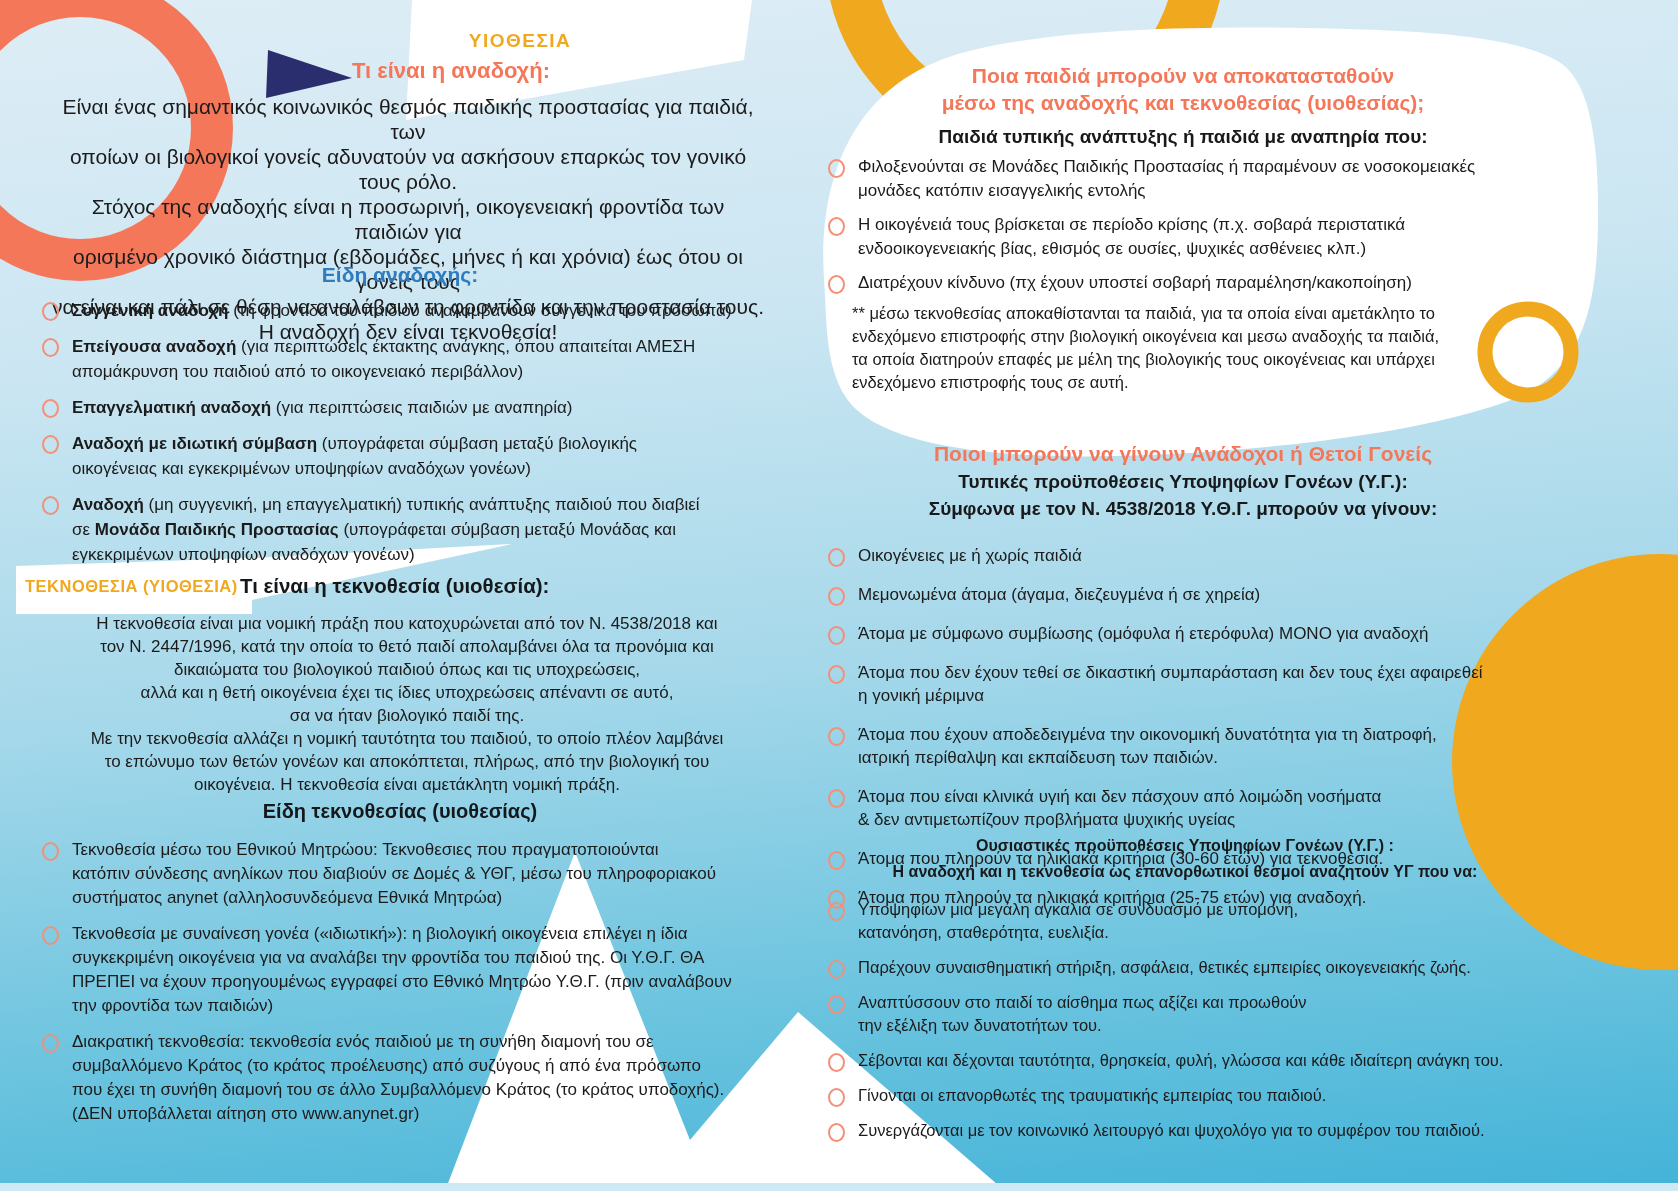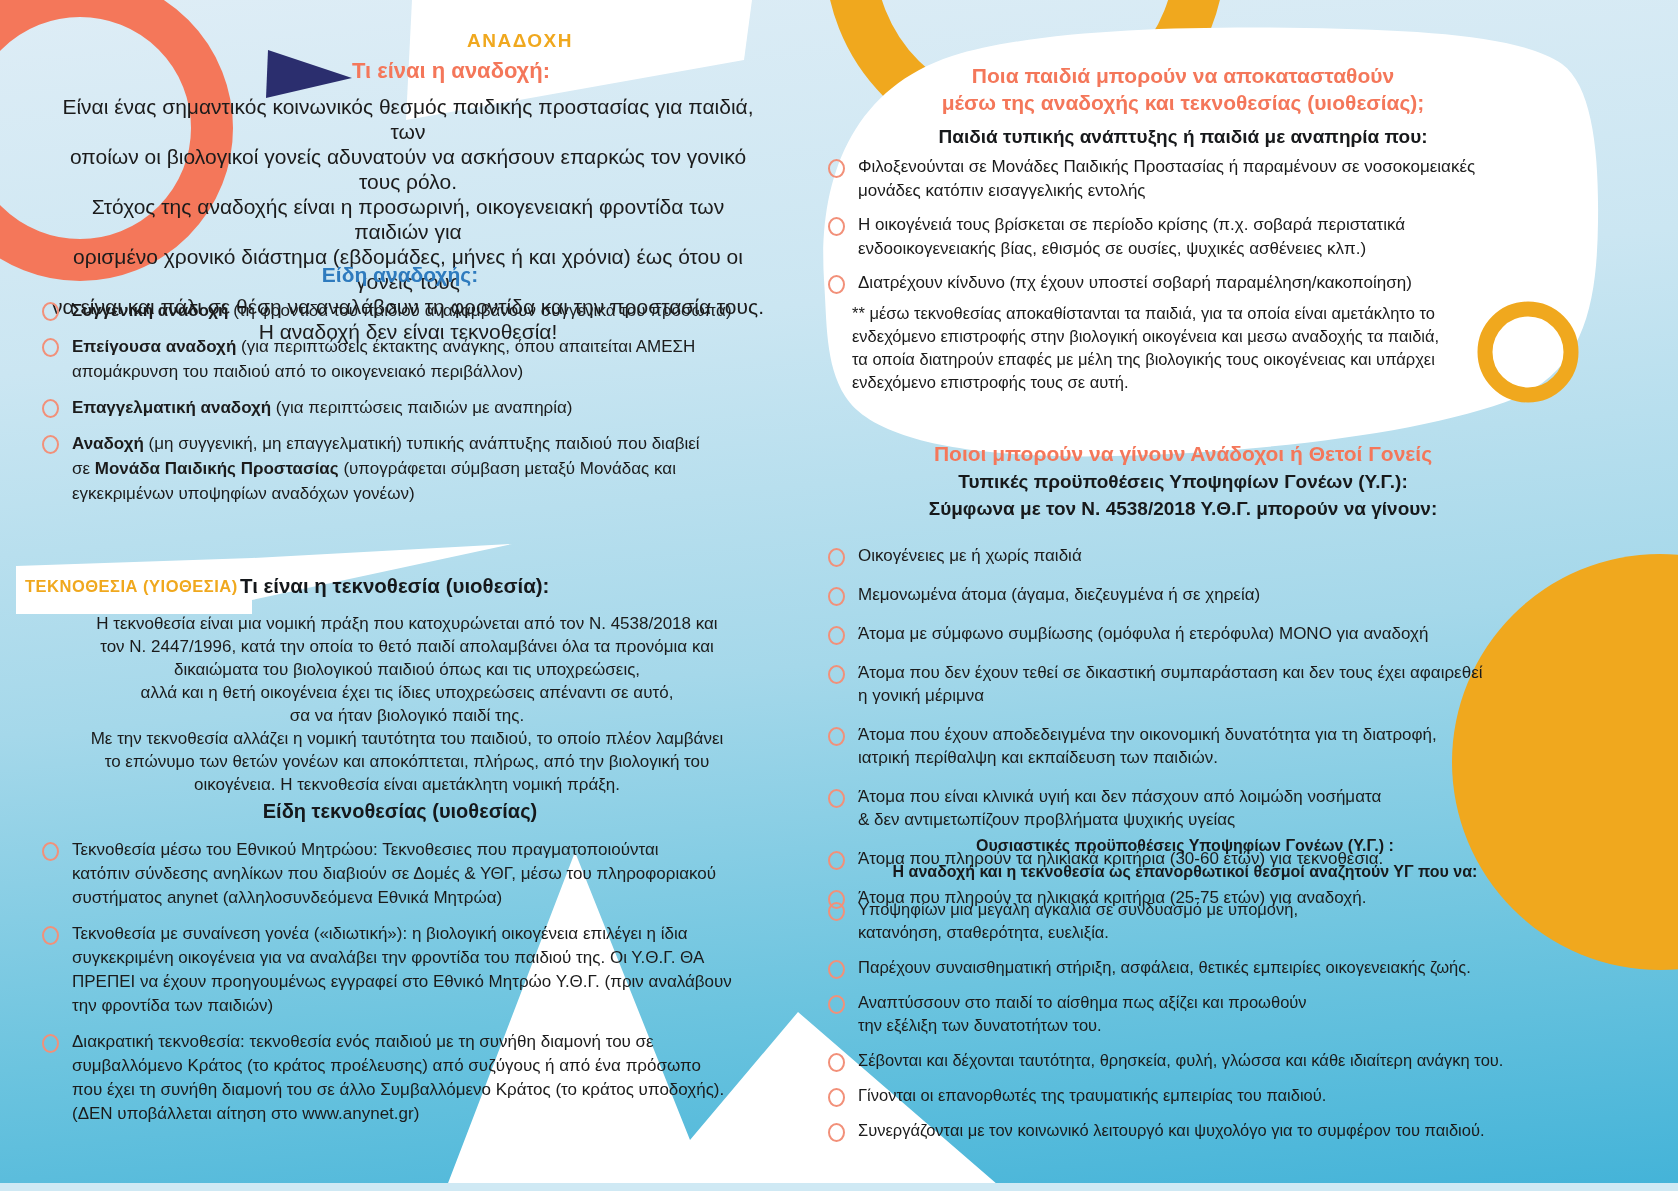--- a/index.html
+++ b/index.html
@@ -87,21 +87,21 @@
 
     <circle cx="1528" cy="352" r="43" fill="none" stroke="#F0A81E" stroke-width="15"></circle>
 
     <circle cx="1660" cy="762" r="208" fill="#F0A81E"></circle>
 
     <path d="M 445 1191 L 575 852 L 690 1140 L 798 1012 L 1005 1191 Z" fill="#FFFFFF"></path>
 
     <rect x="0" y="1183" width="1678" height="8" fill="#CFE9F4"></rect>
   </svg>
 
-  <div class="layer kicker">ΑΝΑΔΟΧΗ</div>
+  <div class="layer kicker">ΥΙΟΘΕΣΙΑ</div>
 
   <div class="layer h-coral-left">Τι είναι η αναδοχή:</div>
 
   <div class="layer intro preline center">Είναι ένας σημαντικός κοινωνικός θεσμός παιδικής προστασίας για παιδιά, των
 οποίων οι βιολογικοί γονείς αδυνατούν να ασκήσουν επαρκώς τον γονικό τους ρόλο.
 Στόχος της αναδοχής είναι η προσωρινή, οικογενειακή φροντίδα των παιδιών για
 ορισμένο χρονικό διάστημα (εβδομάδες, μήνες ή και χρόνια) έως ότου οι γονείς τους
 να είναι και πάλι σε θέση να αναλάβουν τη φροντίδα και την προστασία τους.
 Η αναδοχή δεν είναι τεκνοθεσία!</div>
 
@@ -113,20 +113,25 @@
       <span class="txt"><span class="b">Συγγενική αναδοχή</span><span> (τη φροντίδα του παιδιού αναλαμβάνουν συγγενικά του πρόσωπα)</span></span>
     </div>
     <div class="item preline">
       <span class="ring"></span>
       <span class="txt"><span class="b">Επείγουσα αναδοχή</span><span> (για περιπτώσεις έκτακτης ανάγκης, όπου απαιτείται ΑΜΕΣΗ
 απομάκρυνση του παιδιού από το οικογενειακό περιβάλλον)</span></span>
     </div>
     <div class="item preline">
       <span class="ring"></span>
       <span class="txt"><span class="b">Επαγγελματική αναδοχή</span><span> (για περιπτώσεις παιδιών με αναπηρία)</span></span>
+    </div>
+    <div class="item preline">
+      <span class="ring"></span>
+      <span class="txt"><span class="b">Αναδοχή με ιδιωτική σύμβαση</span><span> (υπογράφεται σύμβαση μεταξύ βιολογικής
+οικογένειας και εγκεκριμένων υποψηφίων αναδόχων γονέων)</span></span>
     </div>
     <div class="item preline">
       <span class="ring"></span>
       <span class="txt"><span class="b">Αναδοχή</span><span> (μη συγγενική, μη επαγγελματική) τυπικής ανάπτυξης παιδιού που διαβιεί
 σε </span><span class="b">Μονάδα Παιδικής Προστασίας</span><span> (υπογράφεται σύμβαση μεταξύ Μονάδας και
 εγκεκριμένων υποψηφίων αναδόχων γονέων)</span></span>
     </div>
   </div>
 
   <div class="layer tag-label">ΤΕΚΝΟΘΕΣΙΑ (ΥΙΟΘΕΣΙΑ)</div>

